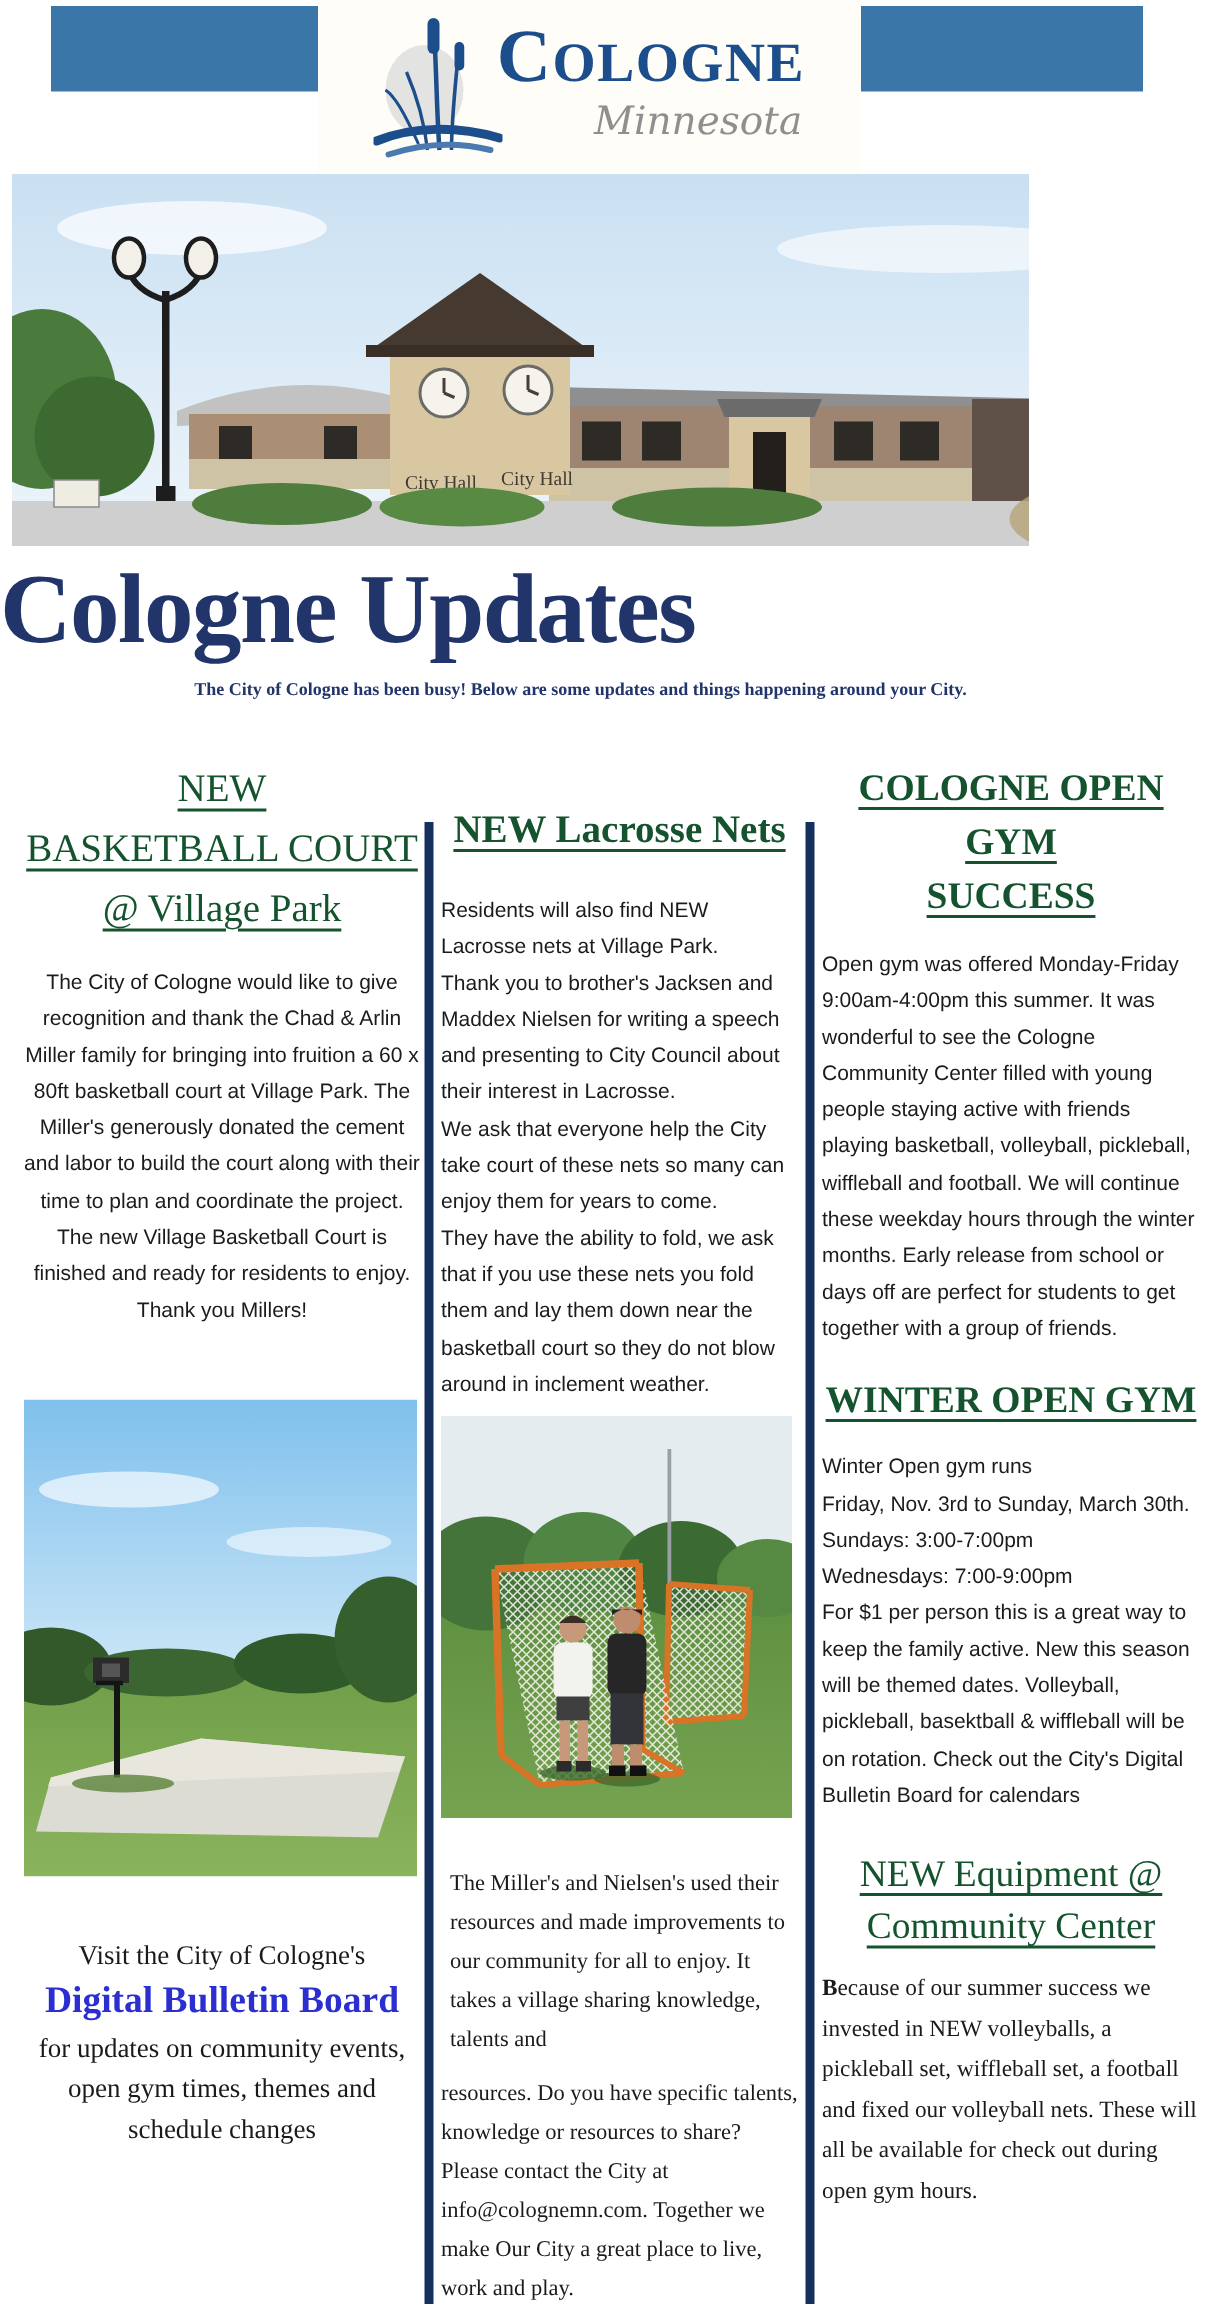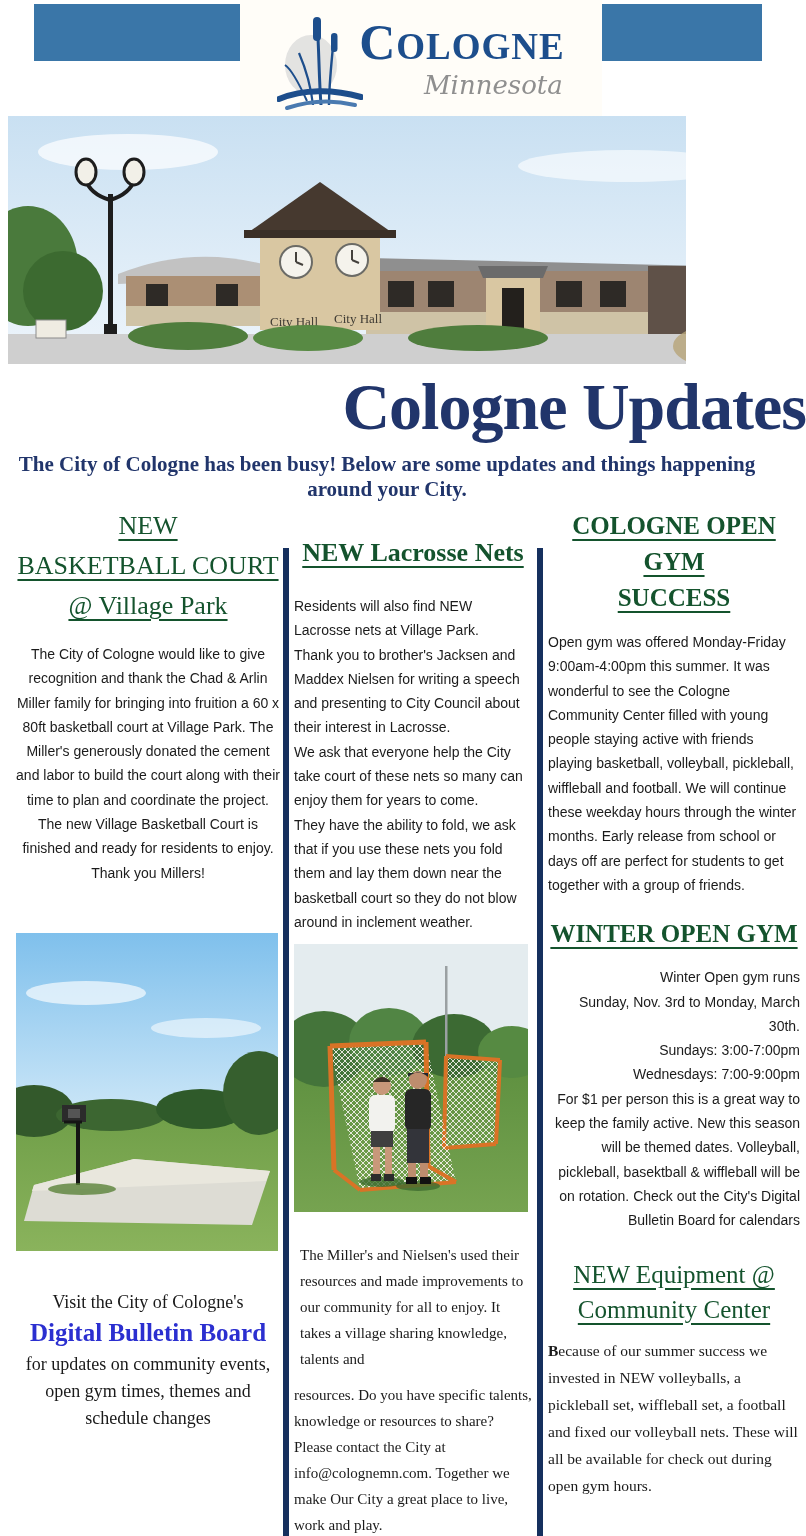--- a/index.html
+++ b/index.html
@@ -2,38 +2,38 @@
 <html><head>
 <meta charset="utf-8">
 <style>
   html,body{margin:0;padding:0;}
   body{
     width:806px;height:1536px;position:relative;background:#ffffff;
     font-family:"Liberation Serif", serif;color:#1a1a1a;overflow:hidden;
   }
   
   .header-bar{position:absolute;left:34px;top:4px;width:728px;height:57px;background:#3a76a8;}
-  .logo-box{position:absolute;left:240px;top:0;width:362px;height:118px;background:#fffdf8;
-    display:flex;align-items:center;justify-content:center;}
+  .logo-box{position:absolute;left:212px;top:0;width:362px;height:118px;background:#fffdf8;
+    display:flex;justify-content:center;}
   .logo-inner{display:flex;align-items:flex-start;}
   .logo-art{width:86px;height:104px;flex:0 0 auto;margin-top:4px;}
   .logo-text{margin-left:-4px;margin-top:16px;}
   .logo-name{font-family:"Liberation Serif",serif;font-weight:700;color:#1d4e8c;
     font-size:37px;letter-spacing:1px;line-height:42px;}
   .logo-name::first-letter{font-size:50px;}
   .logo-state{font-family:"DejaVu Serif",serif;font-style:italic;color:#8f8f8f;
     font-size:26px;text-align:right;margin-top:2px;margin-right:2px;}
   
   .hero-photo{position:absolute;left:8px;top:116px;width:678px;height:248px;overflow:hidden;}
   
-  .page-title{position:absolute;left:0;top:370px;width:806px;text-align:right;
+  .page-title{position:absolute;left:0;top:370px;width:806px;text-align:left;
     font-family:"Liberation Serif",serif;font-weight:700;font-size:66px;line-height:74px;
     color:#21356b;letter-spacing:-1px;}
   .page-subtitle{position:absolute;left:0;top:452px;width:774px;text-align:center;
-    font-weight:700;font-size:21px;color:#21356b;}
+    font-weight:700;font-size:12px;color:#21356b;}
   
   .vdiv{position:absolute;top:548px;height:988px;width:6px;background:#16305e;}
   .vdiv-1{left:283px;} .vdiv-2{left:537px;}
   .col{position:absolute;}
   .col1{left:16px;top:506px;width:264px;}
   .col2{left:294px;top:536px;width:238px;}
   .col3{left:548px;top:508px;width:252px;}
   .heading{font-family:Liberation Serif, serif;color:#14532d;text-align:center;}
   .heading span{display:inline-block;text-decoration:underline;text-decoration-thickness:2px;text-underline-offset:5px;}
   .h-col1{font-size:26px;line-height:40px;font-weight:400;}
@@ -48,21 +48,21 @@
   .col3 .body p, .col2 .body p{margin:0;}
   .photo1{margin-top:48px;width:262px;height:318px;}
   .photo2{margin-top:10px;width:234px;height:268px;}
   .closing{margin-top:26px;font-size:15px;line-height:26px;text-align:left;}
   .closing p{margin:0 0 10px 0;}
   .closing p:first-child{padding-left:6px;}
   .bulletin{margin-top:34px;text-align:center;}
   .bulletin .l1{font-size:18px;line-height:26px;color:#1a1a1a;}
   .bulletin .l2{font-size:25px;line-height:36px;color:#2b2fd0;font-weight:bold;}
   .bulletin .l3{font-size:18px;line-height:27px;color:#1a1a1a;}
-  .winter-lines div{margin:0;text-align:right;}
+  .winter-lines div{margin:0;}
   .equip-body{margin-top:10px;font-size:15.5px;line-height:27px;text-align:left;}
   .equip-body::first-letter{font-weight:700;}
 </style>
 </head>
 <body>
 
 <div class="header-bar"></div>
 <div class="logo-box">
   <div class="logo-inner">
     <svg class="logo-art" viewBox="0 0 86 104">
@@ -271,21 +271,21 @@
   </div>
   <div class="body hand">
     <p>Open gym was offered Monday-Friday 9:00am-4:00pm this summer. It was wonderful to see the Cologne Community Center filled with young people staying active with friends playing basketball, volleyball, pickleball, wiffleball and football. We will continue these weekday hours through the winter months. Early release from school or days off are perfect for students to get together with a group of friends.</p>
   </div>
 
   <div class="heading h-winter">
     <span>WINTER OPEN GYM</span>
   </div>
   <div class="body hand winter-lines">
     <div>Winter Open gym runs</div>
-    <div>Sunday, Nov. 3rd to Monday, March 30th.</div>
+    <div>Friday, Nov. 3rd to Sunday, March 30th.</div>
     <div>Sundays: 3:00-7:00pm</div>
     <div>Wednesdays: 7:00-9:00pm</div>
     <div>For $1 per person this is a great way to keep the family active. New this season will be themed dates. Volleyball, pickleball, basektball &amp; wiffleball will be on rotation. Check out the City's Digital Bulletin Board for calendars</div>
   </div>
 
   <div class="heading h-equip">
     <span>NEW Equipment @</span><br>
     <span>Community Center</span>
   </div>
   <div class="equip-body">Because of our summer success we invested in NEW volleyballs, a pickleball set, wiffleball set, a football and fixed our volleyball nets. These will all be available for check out during open gym hours.</div>

